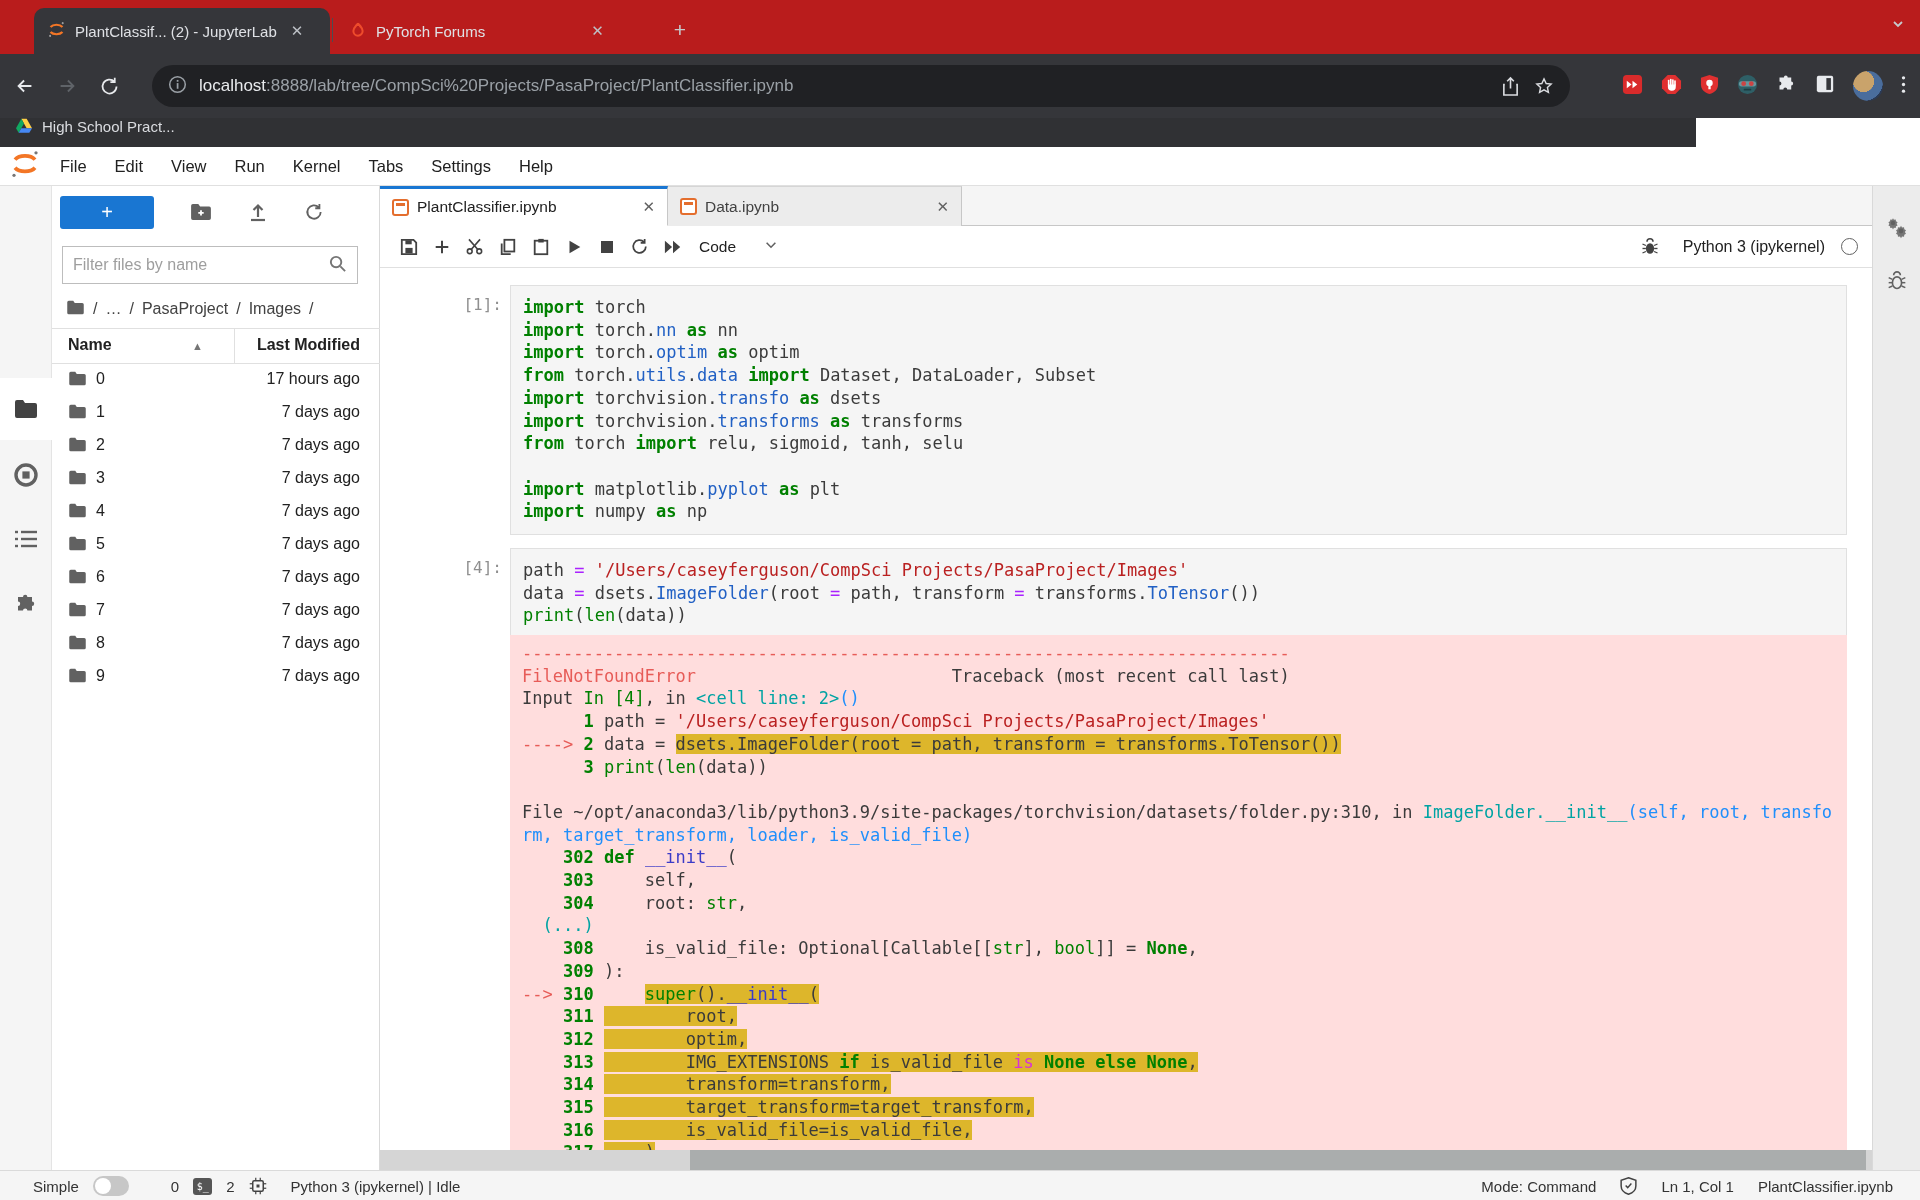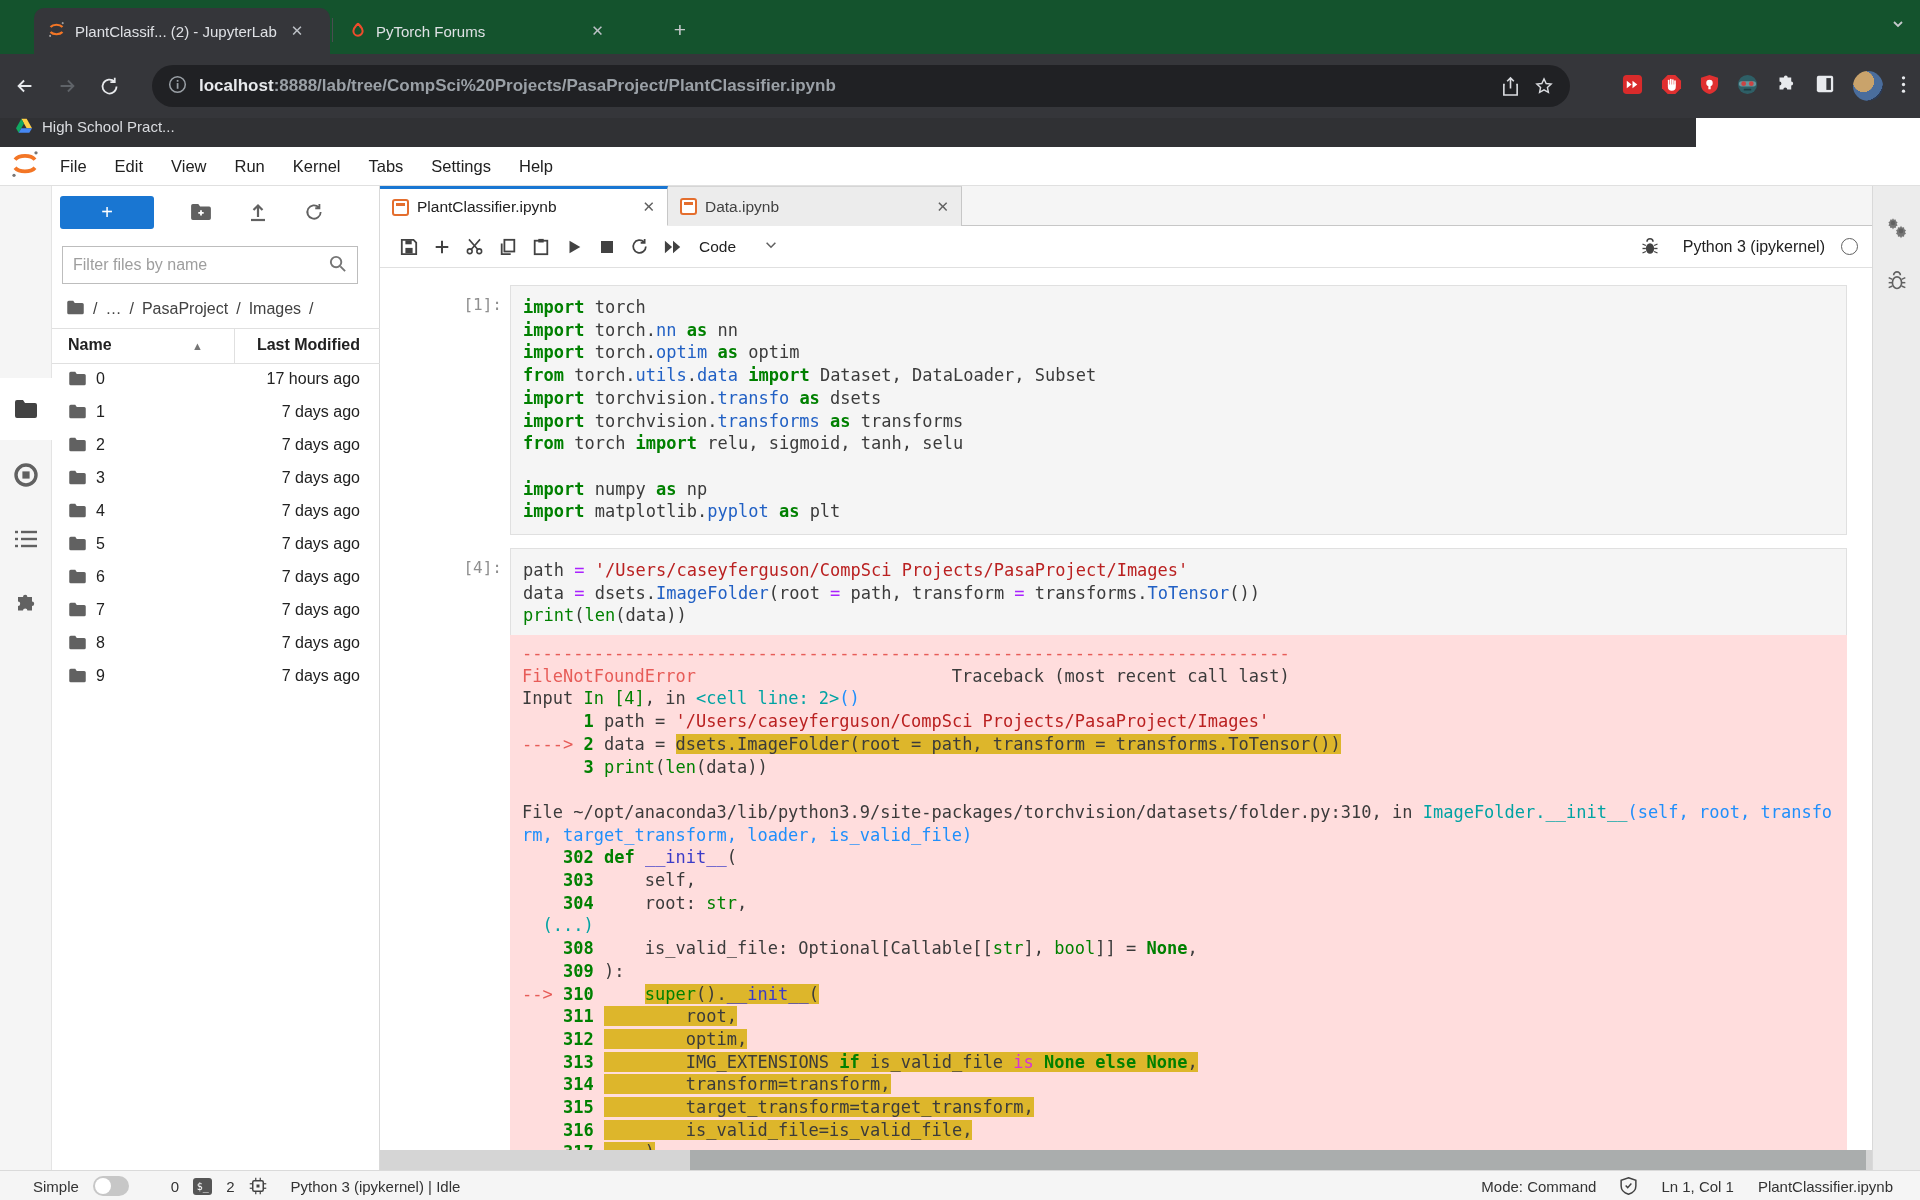--- a/index.html
+++ b/index.html
@@ -1,36 +1,36 @@
 <!DOCTYPE html>
 <html><head>
 <meta charset="utf-8">
 <style>
   * { margin:0; padding:0; box-sizing:border-box; }
   html,body { background:#000; }
   #screen{ position:relative; width:1920px; height:1200px; overflow:hidden;
     font-family:"Liberation Sans","DejaVu Sans",sans-serif; background:#fff; }
 
   
-  #tabstrip{ position:absolute; left:0; top:0; width:1920px; height:54px; background:#14532d; }
+  #tabstrip{ position:absolute; left:0; top:0; width:1920px; height:54px; background:#b91c1c; }
   .ctab{ position:absolute; top:8px; height:46px; display:flex; align-items:center; gap:10px;
      padding:0 14px; font-size:15px; color:#dfe1e5; }
   .ctab.active{ background:#35363a; border-radius:10px 10px 0 0; }
   .ctab .ttitle{ white-space:nowrap; overflow:hidden; max-width:210px; }
   .tclose{ color:#bdc1c6; font-size:15px; margin-left:4px; cursor:default; }
   .tabdiv{ position:absolute; top:18px; width:1px; height:24px; background:#4a4d51; }
   #newtab{ position:absolute; left:666px; top:16px; width:28px; height:28px; color:#c6c9cc;
      font-size:21px; line-height:28px; text-align:center; border-radius:50%; }
   #tabchev{ position:absolute; right:14px; top:16px; color:#c6c9cc; }
 
   #chrome-toolbar{ position:absolute; left:0; top:54px; width:1920px; height:64px; background:#35363a;
      display:flex; align-items:center; }
   .navbtn{ width:34px; height:34px; display:flex; align-items:center; justify-content:center; margin-left:8px; border-radius:50%; }
   #omnibox{ position:absolute; left:152px; top:11px; width:1418px; height:42px; background:#202124;
-     border-radius:21px; display:flex; align-items:center; padding:0 16px;font-weight:bold; }
+     border-radius:21px; display:flex; align-items:center; padding:0 16px; }
   #omnibox .url{ font-size:17px; margin-left:12px; white-space:nowrap; overflow:hidden; flex:1; }
   .url .host{ color:#e8eaed; } .url .rest{ color:#9aa0a6; }
   .omni-ic{ display:flex; align-items:center; margin-left:14px; }
   #extrow{ position:absolute; right:0; top:0; height:64px; display:flex; align-items:center; gap:18px; padding-right:14px; }
 
   #bookmarks{ position:absolute; left:0; top:118px; width:1696px; height:29px; background:#303134;
      display:flex; align-items:flex-start; padding-left:16px; gap:10px; }
   #bookmarks .blabel{ color:#dadce0; font-size:15px; }
 
   
@@ -535,22 +535,22 @@
         <div class="prompt" style="left:34px; top:27px;">[1]:</div>
         <div class="codebox" style="top:17px; height:250px;">
             <div class="cl"><span class="kw">import</span><span class="pl"> torch</span></div>
             <div class="cl"><span class="kw">import</span><span class="pl"> torch.</span><span class="prop">nn</span><span class="kw"> as</span><span class="pl"> nn</span></div>
             <div class="cl"><span class="kw">import</span><span class="pl"> torch.</span><span class="prop">optim</span><span class="kw"> as</span><span class="pl"> optim</span></div>
             <div class="cl"><span class="kw">from</span><span class="pl"> torch.</span><span class="prop">utils</span><span class="pl">.</span><span class="prop">data</span><span class="kw"> import</span><span class="pl"> Dataset, DataLoader, Subset</span></div>
             <div class="cl"><span class="kw">import</span><span class="pl"> torchvision.</span><span class="prop">transfo</span><span class="kw"> as</span><span class="pl"> dsets</span></div>
             <div class="cl"><span class="kw">import</span><span class="pl"> torchvision.</span><span class="prop">transforms</span><span class="kw"> as</span><span class="pl"> transforms</span></div>
             <div class="cl"><span class="kw">from</span><span class="pl"> torch</span><span class="kw"> import</span><span class="pl"> relu, sigmoid, tanh, selu</span></div>
             <div class="cl">&nbsp;</div>
+            <div class="cl"><span class="kw">import</span><span class="pl"> matplotlib.</span><span class="prop">pyplot</span><span class="kw"> as</span><span class="pl"> plt</span></div>
             <div class="cl"><span class="kw">import</span><span class="pl"> numpy</span><span class="kw"> as</span><span class="pl"> np</span></div>
-            <div class="cl"><span class="kw">import</span><span class="pl"> matplotlib.</span><span class="prop">pyplot</span><span class="kw"> as</span><span class="pl"> plt</span></div>
           </div>
 
         <div class="prompt" style="left:34px; top:290px;">[4]:</div>
         <div class="codebox" style="top:280px; height:90px;">
             <div class="cl"><span class="pl">path </span><span class="op">=</span><span class="str"> '/Users/caseyferguson/CompSci Projects/PasaProject/Images'</span></div>
             <div class="cl"><span class="pl">data </span><span class="op">=</span><span class="pl"> dsets.</span><span class="prop">ImageFolder</span><span class="pl">(root </span><span class="op">=</span><span class="pl"> path, transform </span><span class="op">=</span><span class="pl"> transforms.</span><span class="prop">ToTensor</span><span class="pl">())</span></div>
             <div class="cl"><span class="bi">print</span><span class="pl">(</span><span class="bi">len</span><span class="pl">(data))</span></div>
           </div>
 
         <div id="errorbox">

